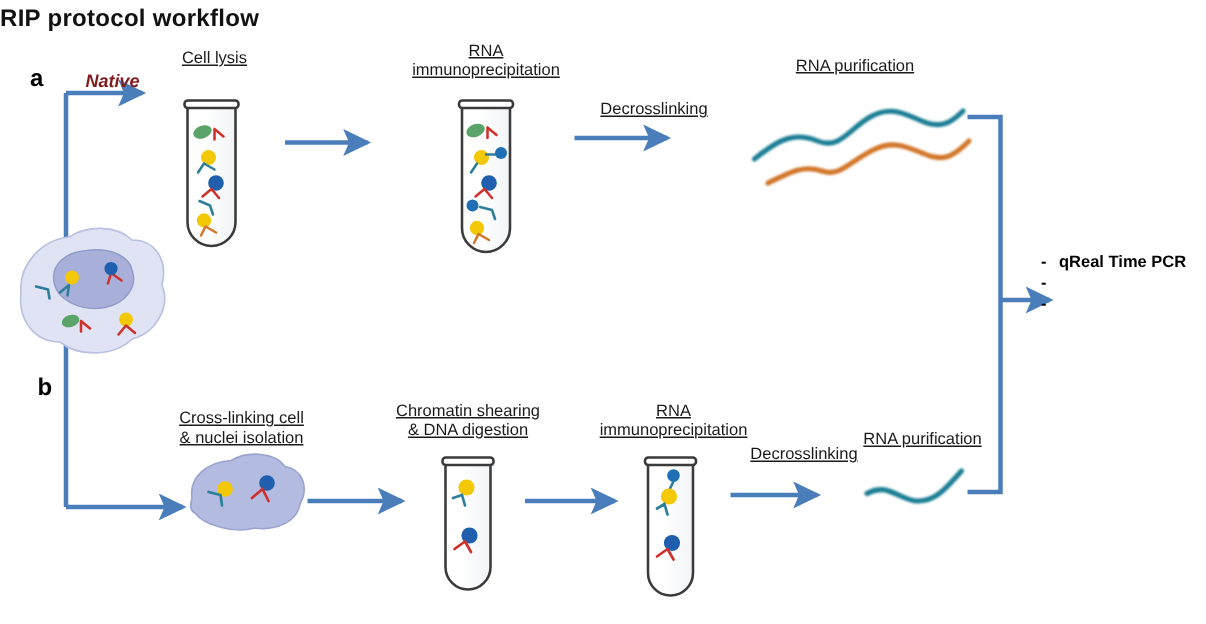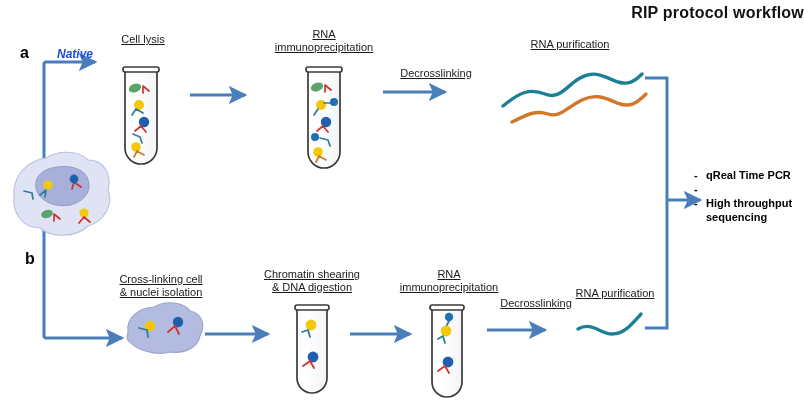--- a/index.html
+++ b/index.html
@@ -1,22 +1,22 @@
 <!DOCTYPE html>
 <html><head>
 <meta charset="utf-8">
 <style>
   html,body{margin:0;padding:0;background:#ffffff;}
   body{width:804px;height:416px;position:relative;overflow:hidden;
        font-family:"Liberation Sans","DejaVu Sans",sans-serif;color:#1a1a1a;}
   #figure{position:absolute;inset:0;}
   .lbl{position:absolute;font-size:11px;line-height:13px;color:#1a1a1a;text-align:center;white-space:pre-line;text-decoration:underline;}
   .panel-letter{position:absolute;font-size:16px;font-weight:bold;color:#000;}
-  .branch-name{position:absolute;font-size:12px;font-weight:bold;font-style:italic;color:#1d4ed8;white-space:nowrap;}
-  #title{position:absolute;left:0;top:4px;width:804px;text-align:right;
+  .branch-name{position:absolute;font-size:12px;font-weight:bold;font-style:italic;color:#7f1d1d;white-space:nowrap;}
+  #title{position:absolute;left:0;top:4px;width:804px;text-align:left;
          font-size:16px;font-weight:bold;color:#111;letter-spacing:.2px;}
   .outlist{position:absolute;font-size:11px;font-weight:bold;line-height:14px;color:#000;}
   .outlist-row{display:flex;gap:6px;align-items:flex-start;}
   .outlist-dash{width:6px;flex:0 0 6px;}
   svg{position:absolute;left:0;top:0;overflow:visible;}
 </style>
 </head>
 <body>
 
 <div id="figure">
@@ -197,18 +197,16 @@
   <div class="outlist" style="left:694px;top:168px;width:110px;">
     <div class="outlist-row">
       <span class="outlist-dash">-</span>
       <span>qReal Time PCR</span>
     </div>
     <div class="outlist-row">
       <span class="outlist-dash">-</span>
     </div>
     <div class="outlist-row">
       <span class="outlist-dash">-</span>
-      <span style="white-space:pre-line">High throughput
-sequencing</span>
     </div>
   </div>
 
 </div>
 
 </body></html>

